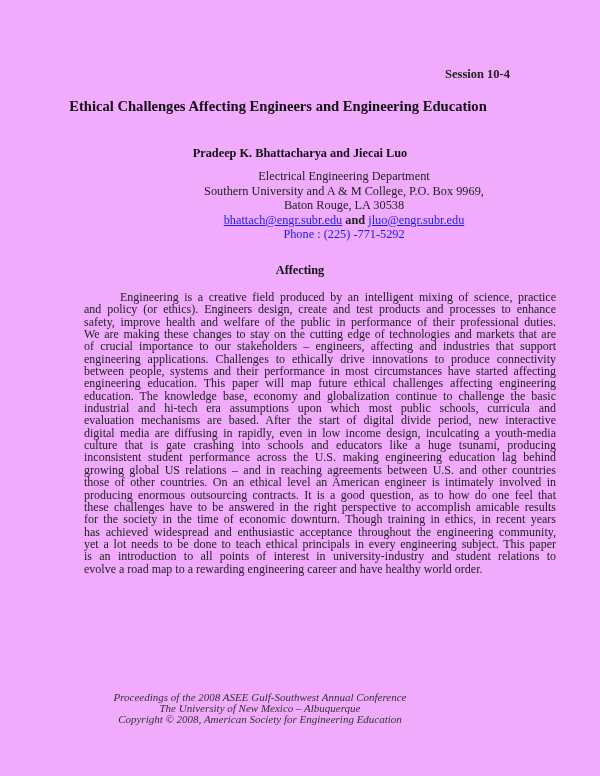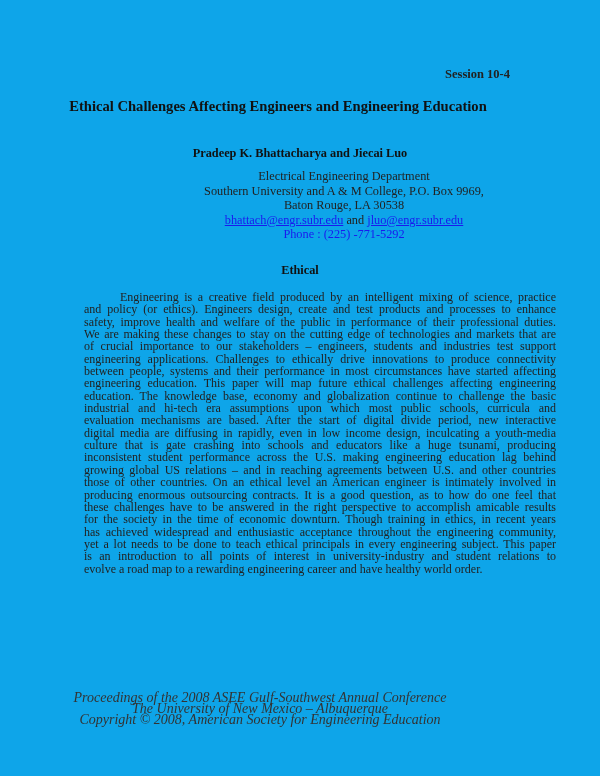--- a/index.html
+++ b/index.html
@@ -1,53 +1,53 @@
 <!DOCTYPE html>
 <html><head>
 <meta charset="utf-8">
 <style>
   html, body { margin: 0; padding: 0; }
   body {
     width: 600px; height: 776px; background: #ffffff; position: relative; overflow: hidden;
     font-family: "Liberation Serif", "DejaVu Serif", serif; color: #222222;
   }
-  .page { position: absolute; left: 0; top: 0; width: 600px; height: 776px; background: #0ea5e9; }
+  .page { position: absolute; left: 0; top: 0; width: 600px; height: 776px; background: #f0abfc; }
   .session {
     position: absolute; top: 67px; right: 90px; font-weight: bold; font-size: 12.5px; color: #222;
   }
   .title {
     position: absolute; top: 98px; left: 0; width: 556px; text-align: center;
     font-weight: bold; font-size: 14.6px; color: #111;
   }
   .authors {
     position: absolute; top: 146px; left: 0; width: 600px; text-align: center;
     font-weight: bold; font-size: 12.3px; color: #111;
   }
   .affil {
     position: absolute; top: 169px; left: 0; width: 600px; text-align: center;
     font-size: 12.3px; line-height: 14.5px; color: #222; padding-left: 44px;
   }
   .affil div { white-space: nowrap; }
   .link { color: #1a1aee; text-decoration: underline; }
   .blue { color: #1a1aee; }
-  .and { color: #222; }
+  .and { color: #222; font-weight: bold; }
   .abstract-head {
     position: absolute; top: 263px; left: 0; width: 600px; text-align: center;
     font-weight: bold; font-size: 12.3px; color: #111;
   }
   .abstract-body {
     position: absolute; top: 291px; left: 84px; width: 472px;
     font-size: 12px; line-height: 12.35px; color: #222; text-align: justify;
   }
   .abstract-body .ln { display: block; text-align: justify; text-align-last: justify; white-space: nowrap; height: 12.35px; }
   .abstract-body .ln.last { text-align-last: left; }
   .abstract-body .ln.indent { padding-left: 36px; }
   .footer {
     position: absolute; top: 692px; left: 0; width: 520px; text-align: center;
-    font-style: italic; font-size: 14px; line-height: 11px; color: #333;
+    font-style: italic; font-size: 11px; line-height: 11px; color: #333;
   }
 </style>
 </head>
 <body>
 
 <div class="page">
   <div class="session">Session 10-4</div>
 
   <div class="title">Ethical Challenges Affecting Engineers and Engineering Education</div>
 
@@ -56,28 +56,28 @@
   <div class="affil">
     <div>Electrical Engineering Department</div>
     <div>Southern University and A &amp; M College, P.O. Box 9969,</div>
     <div>Baton Rouge, LA 30538</div>
     <div>
       <span class="link">bhattach@engr.subr.edu</span><span class="and"> and </span><span class="link">jluo@engr.subr.edu</span>
     </div>
     <div class="blue">Phone : (225) -771-5292</div>
   </div>
 
-  <div class="abstract-head">Ethical</div>
+  <div class="abstract-head">Affecting</div>
 
   <div class="abstract-body">
     <span class="ln indent">Engineering is a creative field produced by an intelligent mixing of science, practice</span>
     <span class="ln">and policy (or ethics). Engineers design, create and test products and processes to enhance</span>
     <span class="ln">safety, improve health and welfare of the public in performance of their professional duties.</span>
     <span class="ln">We are making these changes to stay on the cutting edge of technologies and markets that are</span>
-    <span class="ln">of crucial importance to our stakeholders – engineers, students and industries test support</span>
+    <span class="ln">of crucial importance to our stakeholders – engineers, affecting and industries that support</span>
     <span class="ln">engineering applications. Challenges to ethically drive innovations to produce connectivity</span>
     <span class="ln">between people, systems and their performance in most circumstances have started affecting</span>
     <span class="ln">engineering education. This paper will map future ethical challenges affecting engineering</span>
     <span class="ln">education. The knowledge base, economy and globalization continue to challenge the basic</span>
     <span class="ln">industrial and hi-tech era assumptions upon which most public schools, curricula and</span>
     <span class="ln">evaluation mechanisms are based. After the start of digital divide period, new interactive</span>
     <span class="ln">digital media are diffusing in rapidly, even in low income design, inculcating a youth-media</span>
     <span class="ln">culture that is gate crashing into schools and educators like a huge tsunami, producing</span>
     <span class="ln">inconsistent student performance across the U.S. making engineering education lag behind</span>
     <span class="ln">growing global US relations – and in reaching agreements between U.S. and other countries</span>

